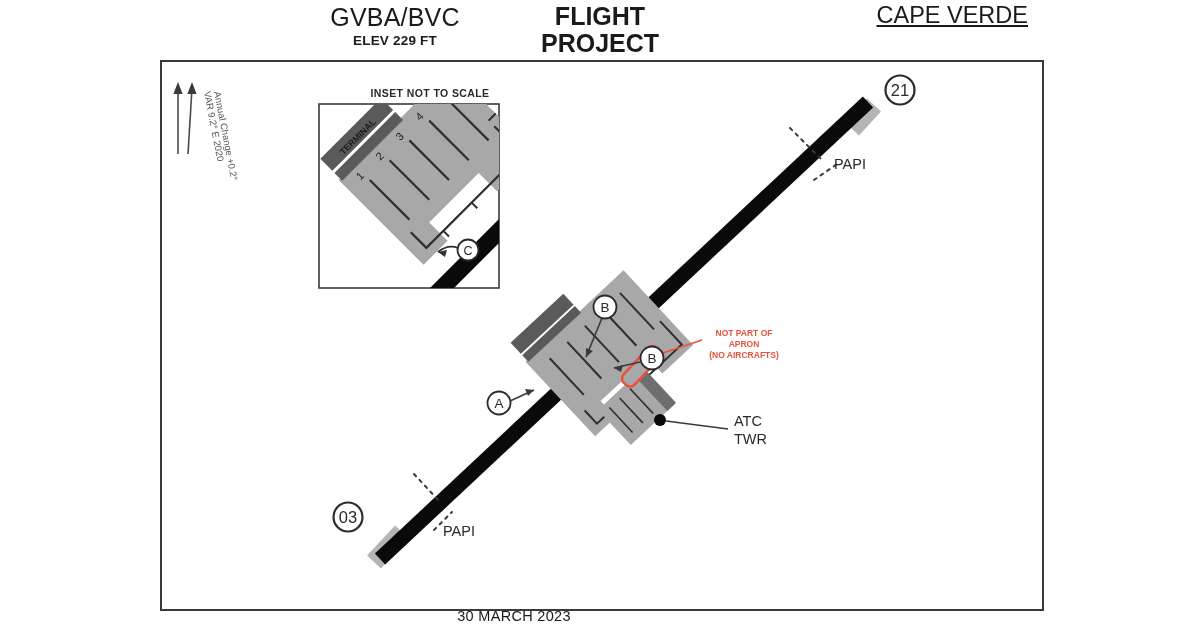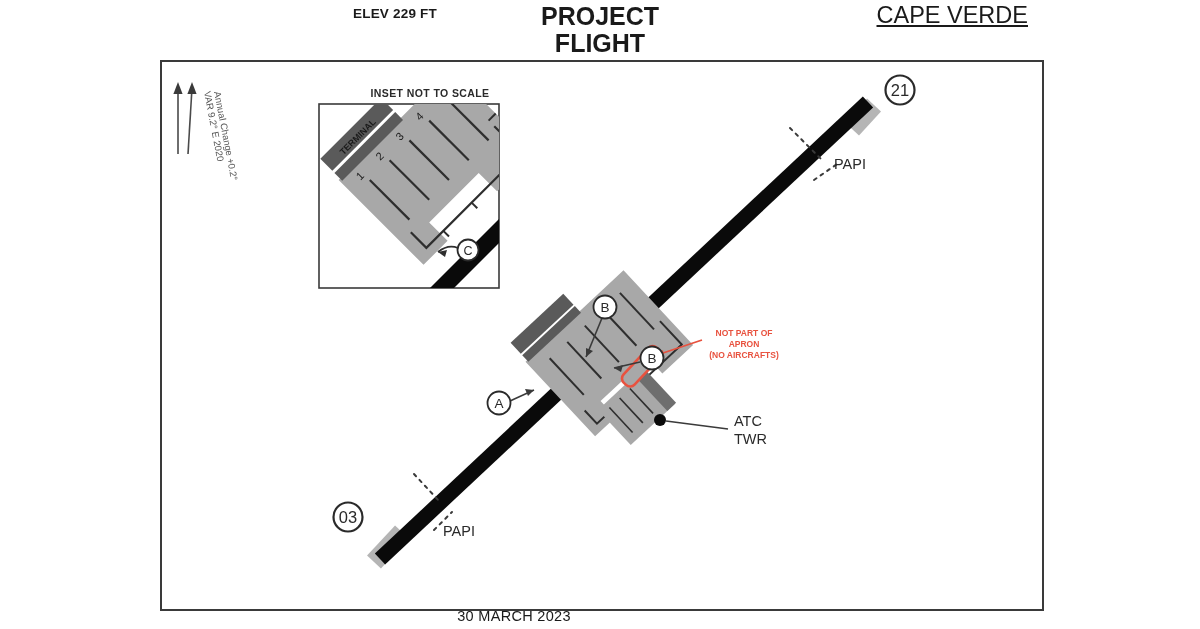--- a/index.html
+++ b/index.html
@@ -24,25 +24,26 @@
 
   
   #footer-date{position:absolute;left:0;top:608px;width:1028px;text-align:center;
                font-size:14.5px;letter-spacing:.3px;}
 </style>
 </head>
 <body>
 
 <div id="header">
   <div class="hdr-block" id="hdr-icao">
+    <div class="l1">GVBA/BVC</div>
     <div class="l2">ELEV 229 FT</div>
   </div>
   <div class="hdr-block" id="hdr-project">
+    <div>FLIGHT</div>
     <div>PROJECT</div>
-    <div>FLIGHT</div>
   </div>
   <div class="hdr-block" id="hdr-airport">
     <span class="l2">CAPE VERDE</span>
   </div>
 </div>
 
 <div id="map-frame">
 <svg id="map-svg" width="876" height="543" viewBox="0 0 876 543">
 
   <g>

